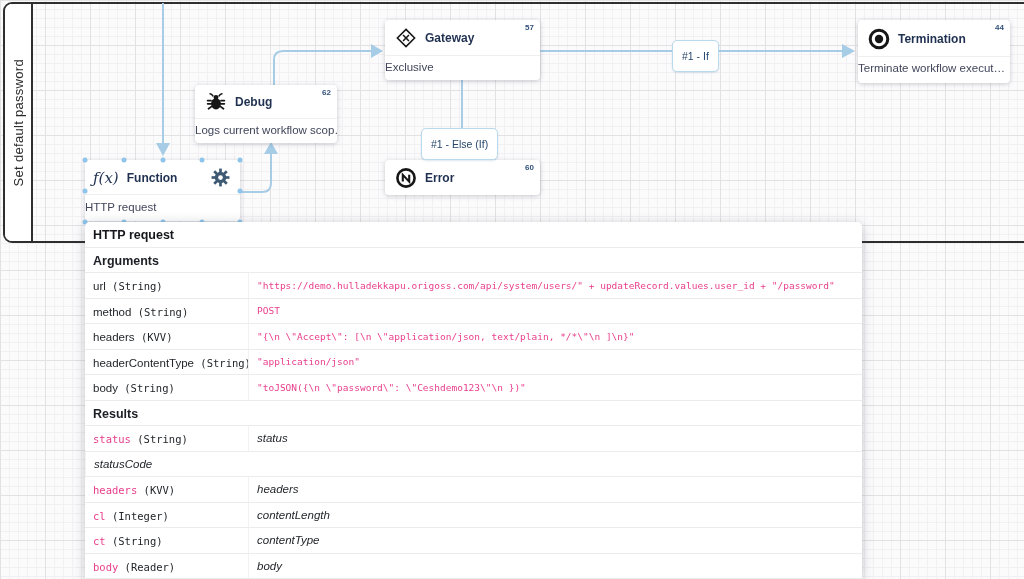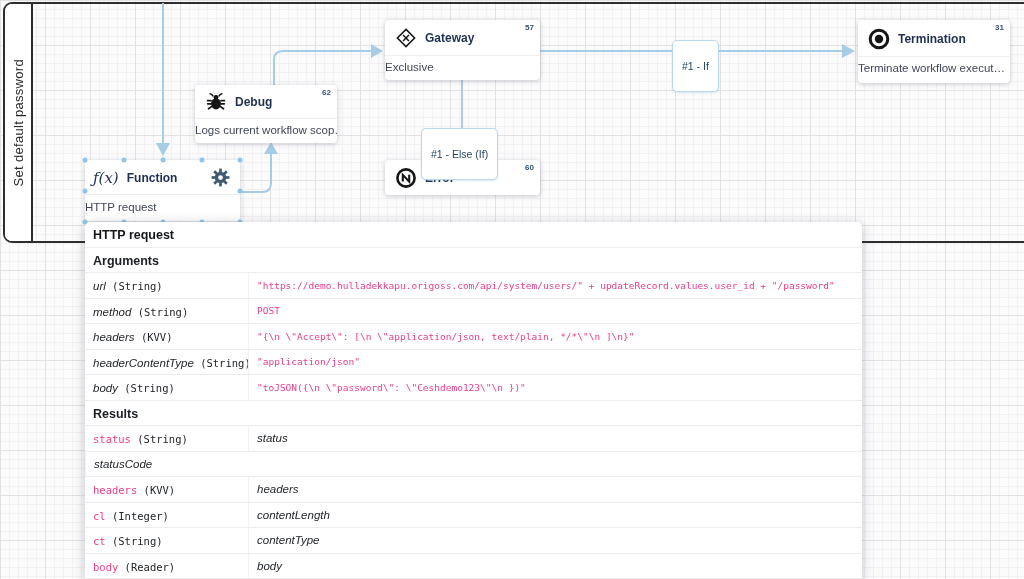--- a/index.html
+++ b/index.html
@@ -28,21 +28,21 @@
   .lane-label{
     writing-mode:vertical-rl;transform:rotate(180deg);
     font-size:13px;color:#2b2b2b;letter-spacing:.3px;white-space:nowrap;
   }
   
   svg.edges{position:absolute;left:0;top:0;pointer-events:none;}
   .edge{stroke:#a6cce6;stroke-width:2;fill:none;}
   .ahead{fill:#a6cce6;stroke:none;}
   .edge-label{
     position:absolute;background:#fff;border:1px solid #b9d9ec;border-radius:5px;
-    padding:19px 9px;font-size:10.5px;color:#27476b;white-space:nowrap;
+    padding:9px 9px;font-size:10.5px;color:#27476b;white-space:nowrap;
     box-shadow:0 1px 2px rgba(120,160,190,.25);
     text-align:center;
   }
   
   .node{
     position:absolute;background:#fff;border-radius:4px;box-sizing:border-box;
     box-shadow:0 1px 5px rgba(60,70,90,.28);
   }
   .node-head{display:flex;align-items:center;gap:8px;padding:7px 10px 6px 10px;position:relative;}
   .node-title{font-weight:700;font-size:12px;color:#1f3050;}
@@ -58,21 +58,21 @@
     position:absolute;left:85px;top:222px;width:777px;height:357px;background:#fff;
     border-radius:5px 5px 0 0;box-shadow:0 2px 12px rgba(60,70,90,.30);
     overflow:hidden;
   }
   .prow{display:grid;grid-template-columns:163px 1fr;height:25.5px;border-bottom:1px solid #ececec;box-sizing:border-box;align-items:center;}
   .prow .cell{padding:0 8px;white-space:nowrap;overflow:hidden;}
   .prow .cell.right{border-left:1px solid #f2f2f2;height:100%;display:flex;align-items:center;}
   .prow.phead{grid-template-columns:1fr;}
   .ptitle{font-weight:700;font-size:12.5px;color:#15171c;}
   .sec-label{font-weight:700;font-size:12.5px;color:#1b1e24;}
-  .nm.italic{font-style:italic;font-size:11.5px;color:#23272b;margin-top:8px;}
+  .nm.italic{font-size:11.5px;color:#23272b;margin-top:8px;}
   .nm.code{font-family:"DejaVu Sans Mono",monospace;font-size:10.5px;color:#e83e8c;}
   .tp{font-family:"DejaVu Sans Mono",monospace;font-size:10.5px;color:#212529;}
   .val.code{font-family:"DejaVu Sans Mono",monospace;font-size:9.5px;color:#e83e8c;}
   .val.italic{font-style:italic;font-size:11.5px;color:#23272b;}
 </style>
 </head>
 <body>
 
 <div class="lane">
   <div class="lane-band">
@@ -195,21 +195,21 @@
 
 <div class="node" style="left:858px;top:20px;width:152px;">
   <div class="node-head" style="padding-top:8px;">
     <span class="nicon">
       <svg width="22" height="22" viewBox="0 0 22 22">
         <circle cx="11" cy="11" r="8.8" fill="none" stroke="#161616" stroke-width="3"></circle>
         <circle cx="11" cy="11" r="4.2" fill="#161616"></circle>
       </svg>
     </span>
     <span class="node-title">Termination</span>
-    <span class="node-badge">31</span>
+    <span class="node-badge">44</span>
   </div>
   <div class="node-sub" style="padding-bottom:9px;">Terminate workflow execut…</div>
 </div>
 
 <div class="edge-label" style="left:672px;top:40px;">#1 - If</div>
 <div class="edge-label" style="left:421px;top:108px;margin-top:20px;">#1 - Else (If)</div>
 
 <div class="popup">
   <div class="prow phead">
     <div class="cell"><span class="ptitle">HTTP request</span></div>

